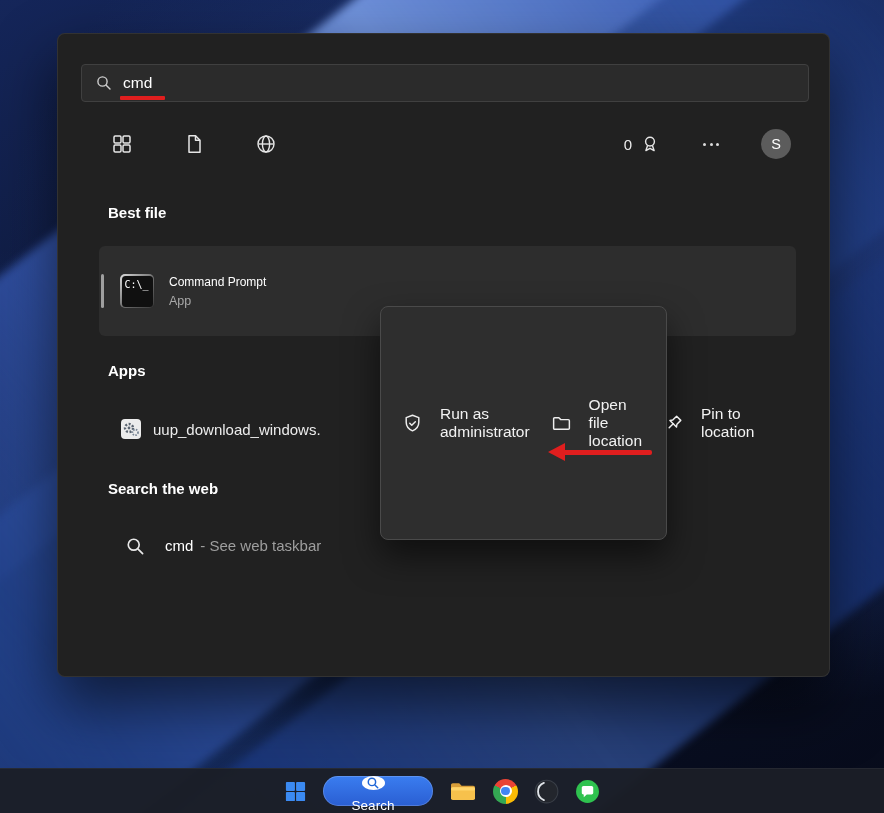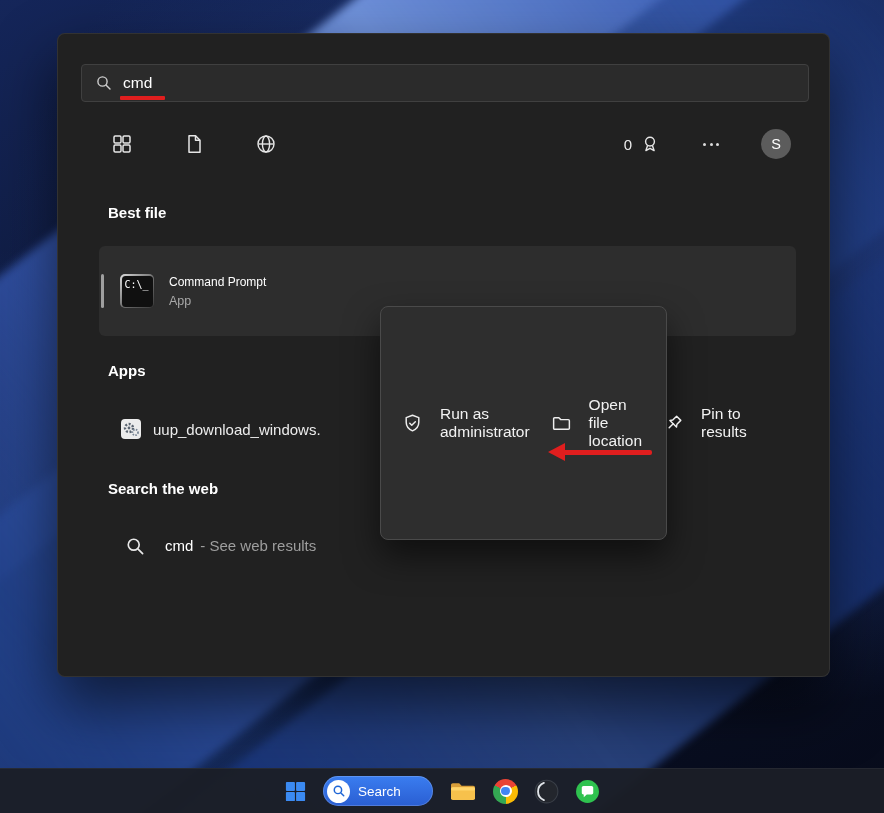--- a/index.html
+++ b/index.html
@@ -97,20 +97,21 @@
     position:absolute; left:0; bottom:0; width:884px; height:45px; z-index:40;
     background:rgba(27,30,38,.96); border-top:1px solid rgba(255,255,255,.05);
     display:flex; align-items:center; justify-content:center; gap:16px;
   }
   .tb-icon { display:flex; align-items:center; justify-content:center; cursor:pointer; }
   .search-pill {
     height:30px; min-width:110px; border-radius:16px; cursor:pointer;
     background:linear-gradient(180deg,#3a7df0 0%, #2a5ed2 100%);
     display:flex; align-items:center; padding:0 14px 0 4px; gap:8px;
     box-shadow:inset 0 0 0 1px rgba(255,255,255,.18);
+    flex-direction:column;
   }
   .pill-circle { width:23px; height:23px; border-radius:50%; background:#fff;
     display:flex; align-items:center; justify-content:center; }
   .search-pill .lbl { color:#fff; font-size:13.5px; }
   .chrome-icon { width:25px; height:25px; border-radius:50%; position:relative;
     background:conic-gradient(from -60deg, #ea4335 0deg 120deg, #fbbc05 120deg 240deg, #34a853 240deg 360deg); }
   .chrome-icon .c-white { position:absolute; left:50%; top:50%; width:12px; height:12px; margin:-6px 0 0 -6px;
     border-radius:50%; background:#fff; display:flex; align-items:center; justify-content:center; }
   .chrome-icon .c-blue { width:8.5px; height:8.5px; border-radius:50%; background:#4285f4; }
 </style>
@@ -218,21 +219,21 @@
   <div class="sec-header h-web">Search the web</div>
 
   <div class="row row-web">
     <span class="icon-btn" style="width:20px;height:20px">
       <svg width="19" height="19" viewBox="0 0 16 16">
           <circle cx="6.5" cy="6.5" r="4.6" fill="none" stroke="#e8e8e8" stroke-width="1.4"></circle>
           <line x1="10.2" y1="10.2" x2="14" y2="14" stroke="#e8e8e8" stroke-width="1.4" stroke-linecap="round"></line>
         </svg>
     </span>
     <span>
-      <span class="row-label" style="color:#fff">cmd</span><span class="web-suffix">- See web results</span>
+      <span class="row-label" style="color:#fff">cmd</span><span class="web-suffix">- See web taskbar</span>
     </span>
   </div>
 </div>
 
 <div class="ctx-menu">
   <div class="ctx-item">
     <span class="ctx-icon">
       <svg width="21" height="21" viewBox="0 0 20 20">
           <path d="M10 2.2 16 4.4v4.3c0 3.9-2.4 6.6-6 8.3-3.6-1.7-6-4.4-6-8.3V4.4Z" fill="none" stroke="#ededed" stroke-width="1.4" stroke-linejoin="round"></path>
           <path d="M7.4 9.8l1.9 1.9 3.4-3.4" fill="none" stroke="#ededed" stroke-width="1.4" stroke-linecap="round" stroke-linejoin="round"></path>
@@ -250,21 +251,21 @@
   </div>
   <div class="ctx-item">
     <span class="ctx-icon">
       <svg width="21" height="21" viewBox="0 0 20 20">
           <g fill="none" stroke="#ededed" stroke-width="1.4" stroke-linejoin="round" transform="rotate(45 10 10)">
             <path d="M7.2 3h5.6v5.2l1.6 2.2H5.6l1.6-2.2Z"></path>
             <path d="M10 10.4V15.8" stroke-linecap="round"></path>
           </g>
         </svg>
     </span>
-    <span class="label">Pin to results</span>
+    <span class="label">Pin to location</span>
   </div>
 </div>
 
 <div class="annot-arrow">
   <span class="head" style="border-right:17px solid #e01e1e"></span>
   <span class="shaft" style="background:#e01e1e"></span>
 </div>
 
 <div class="taskbar">
   <span class="tb-icon">

